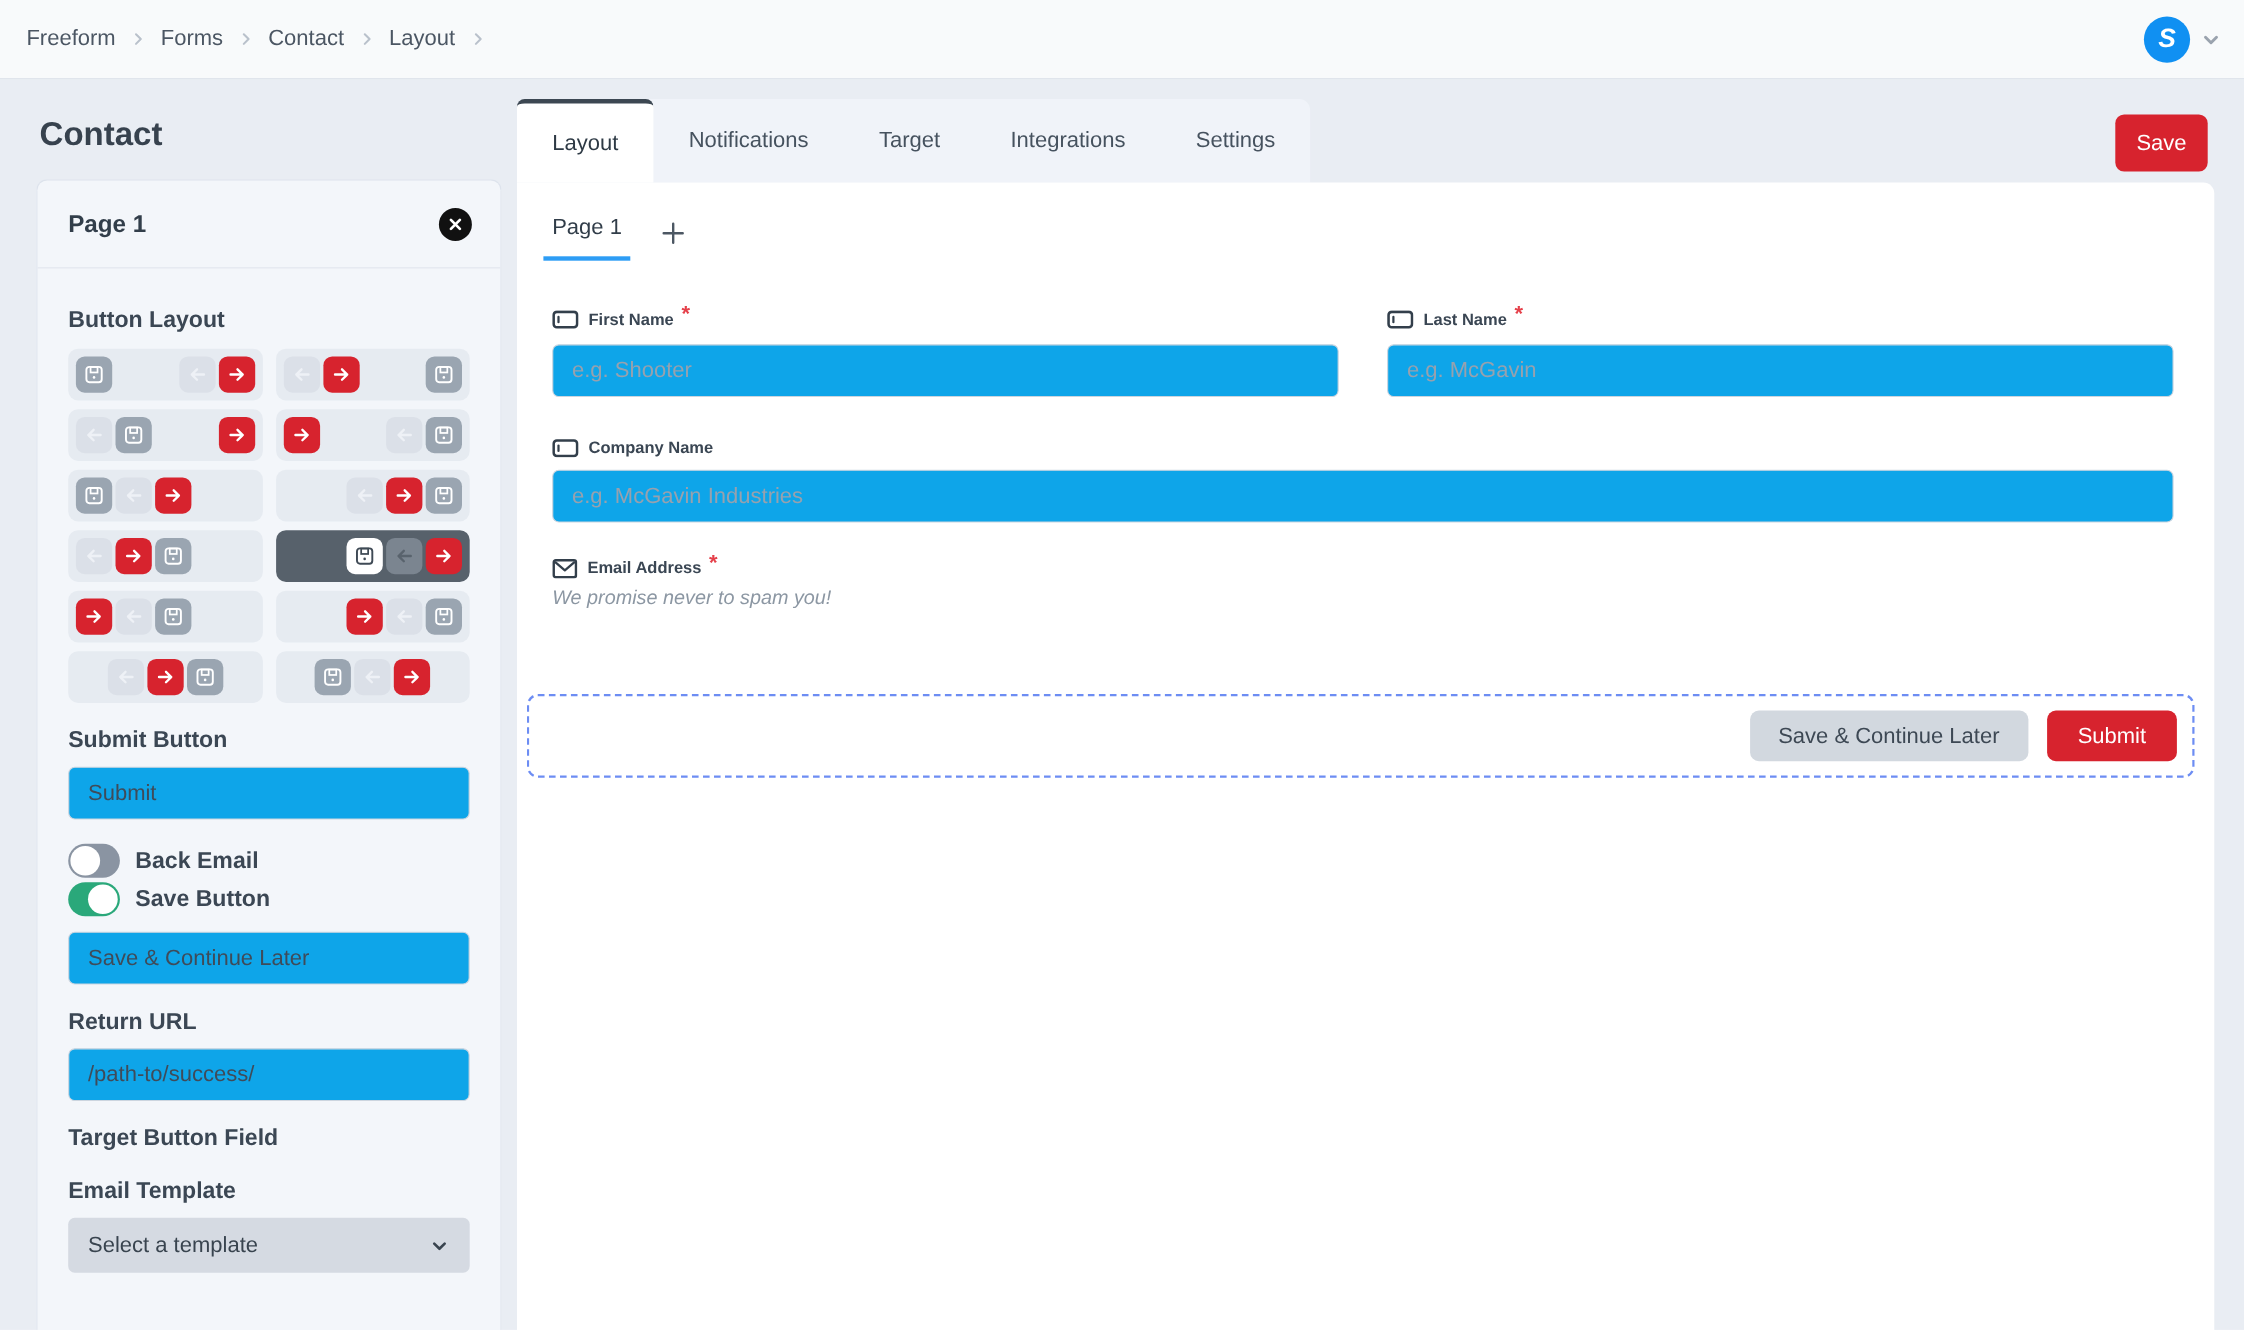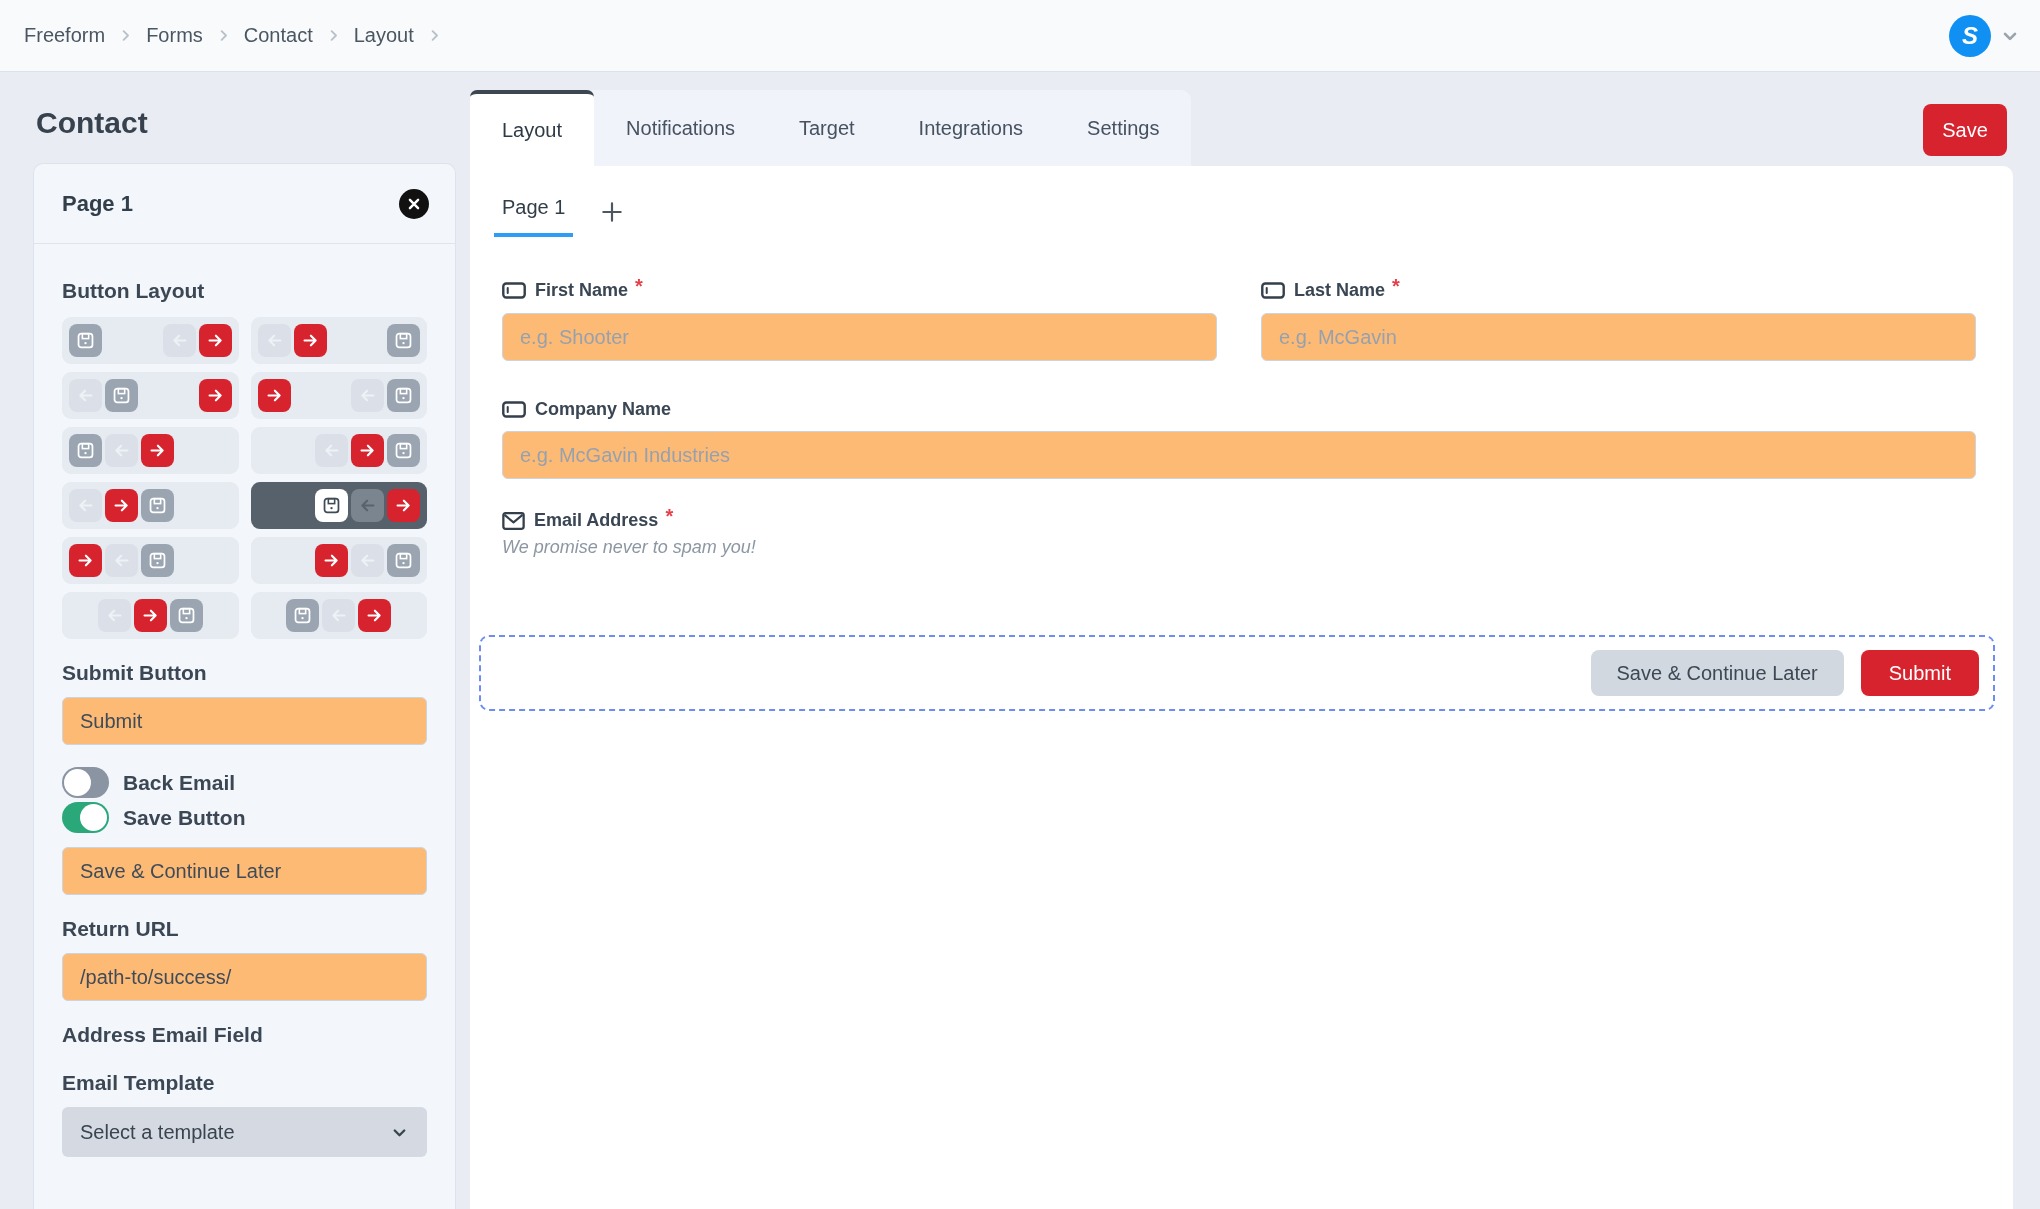--- a/index.html
+++ b/index.html
@@ -59,21 +59,21 @@
   .z-right { margin-left:auto; }
   .z-center { margin-left:auto; margin-right:auto; }
   .ib { width:33px; height:33px; border-radius:8px; display:flex; align-items:center; justify-content:center; }
   .ib svg { width:19px; height:19px; }
   .ib.save { background:#9aa5b1; color:#fff; }
   .ib.back { background:#dbe0e8; color:#eef1f6; }
   .ib.next { background:#d7232e; color:#fff; }
   .tile.selected .ib.save { background:#fff; color:#3f4a55; }
   .tile.selected .ib.back { background:#7b8590; color:#59636d; }
   .text-input {
-    width:100%; height:48px; background:#fdba74; border:1px solid #ccd5df; border-radius:6px;
+    width:100%; height:48px; background:#0ea5e9; border:1px solid #ccd5df; border-radius:6px;
     font-family:inherit; font-size:20px; color:#3f4b59; padding:4px 17px; outline:none;
   }
   .text-input::placeholder { color:#97a1ae; }
   .toggle-row { display:flex; align-items:center; gap:14px; margin-top:22px; }
   .toggle { width:47px; height:31px; border-radius:16px; background:#8a94a2; position:relative; cursor:pointer; flex:none; }
   .toggle .knob { position:absolute; top:2px; left:2px; width:27px; height:27px; border-radius:50%; background:#fff; }
   .toggle.on { background:#2aa87a; }
   .toggle.on .knob { left:18px; }
   .toggle-label { font-size:21px; font-weight:bold; color:#3b4754; }
   .mt22 { margin-top:22px; }
@@ -111,21 +111,21 @@
   .pagetabs { display:flex; align-items:flex-end; margin:22px 0 0 32px; }
   .pagetab {
     font-size:20px; color:#313d49; padding:8px 8px 14px 8px; margin-left:-8px;
     border-bottom:4px solid #2d9df5; cursor:pointer;
   }
   .add-page { margin-left:26px; padding-bottom:12px; color:#4c5763; cursor:pointer; display:flex; }
   .content { margin:42px 0 0 32px; width:1474px; }
   .two-col { display:grid; grid-template-columns:1fr 1fr; column-gap:44px; }
   .f-label-row { display:flex; align-items:center; margin-bottom:11px; }
   .f-icon { display:flex; margin-right:9px; color:#333f4b; }
-  .f-label { font-size:18px; font-weight:bold; color:#3a4653; }
+  .f-label { font-size:15px; font-weight:bold; color:#3a4653; }
   .req { color:#e5404a; font-size:20px; font-weight:bold; margin-left:7px; position:relative; top:-4px; }
   .helper { font-size:18px; font-style:italic; color:#8c97a3; margin:-3px 0 13px 0; }
   .mt38 { margin-top:38px; }
   .mt30 { margin-top:30px; }
   .submit-row {
     margin-top:77px; margin-left:-23px; width:1516px; height:76px;
     border:2px dashed #6d8df3; border-radius:10px;
     display:flex; align-items:center; justify-content:flex-end; gap:17px; padding-right:14px;
   }
   .btn-secondary {
@@ -469,21 +469,21 @@
           <span class="knob"></span>
         </span>
       <span class="toggle-label">Save Button</span>
     </div>
 
     <input class="text-input mt14" type="text" value="Save &amp; Continue Later" style="">
 
     <span class="p-label mt22" style="margin-bottom:12px">Return URL</span>
     <input class="text-input" type="text" value="/path-to/success/" style="">
 
-    <span class="p-label mt22" style="margin-bottom:12px">Address Email Field</span>
+    <span class="p-label mt22" style="margin-bottom:12px">Target Button Field</span>
 
     <span class="p-label" style="margin-top:24px; margin-bottom:12px">Email Template</span>
     <div class="select">
       <span>Select a template</span>
       <svg width="19" height="19" viewBox="0 0 24 24" fill="none" stroke="currentColor" stroke-width="3" stroke-linecap="round" stroke-linejoin="round">
           <path d="M6 9.5l6 6 6-6"></path>
         </svg>
     </div>
 
   </div>

